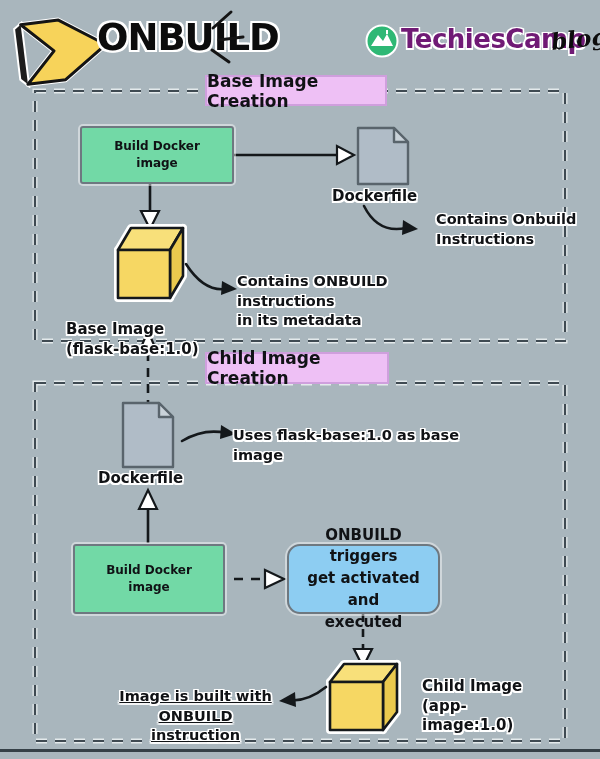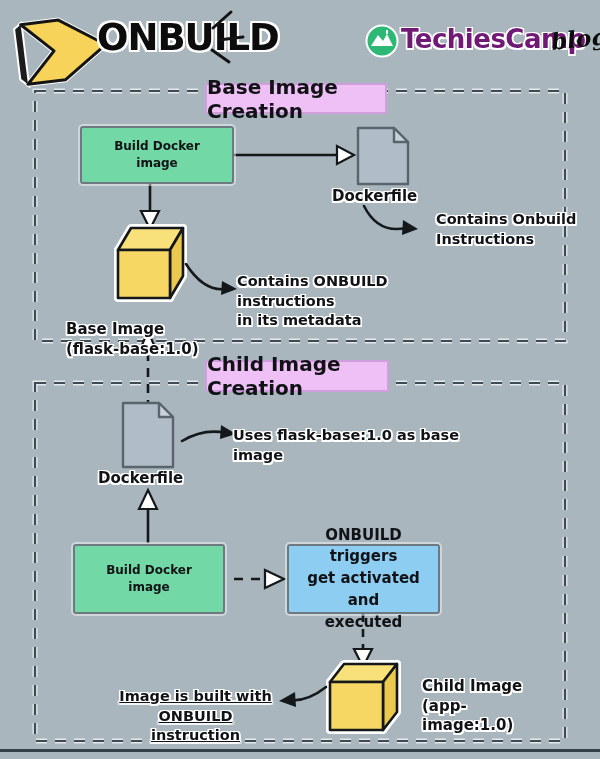--- a/index.html
+++ b/index.html
@@ -18,25 +18,25 @@
   .ml{white-space:pre-line;}
   .note{font-size:14.5px;font-weight:bold;line-height:1.35;}
   .caption{font-size:15px;font-weight:bold;line-height:1.3;text-align:left;}
   .node-box{
     display:flex;align-items:center;justify-content:center;text-align:center;
     font-size:12px;font-weight:bold;line-height:1.45;
     border:2px solid #6e7880;border-radius:3px;
     box-shadow:0 0 0 2px rgba(255,255,255,.45);
   }
   .green-box{background:var(--build-box-fill,#72d9a6);}
-  .blue-box{background:var(--trigger-box-fill,#8dcdf2);font-size:15px;}
+  .blue-box{background:var(--trigger-box-fill,#8dcdf2);font-size:15px;border-radius:13px;}
   .section-label{
     display:flex;align-items:center;justify-content:center;
     background:var(--section-label-fill,#eec0f5);
-    border:2px solid #cf9fdd;font-size:20px;font-weight:bold;margin-top:8px;
+    border:2px solid #cf9fdd;font-size:17px;font-weight:bold;
   }
   .logo-text{
     font-size:37px;font-weight:bold;letter-spacing:-1px;color:#0c0c0c;
     text-shadow:-2px -2px 0 #fff,2px -2px 0 #fff,-2px 2px 0 #fff,2px 2px 0 #fff,
                 -2px 0 0 #fff,2px 0 0 #fff,0 -2px 0 #fff,0 2px 0 #fff;
   }
   .brand-text{
     font-size:26px;font-weight:bold;letter-spacing:-.5px;color:#701a75;
     text-shadow:-1.5px -1.5px 0 #fff,1.5px -1.5px 0 #fff,-1.5px 1.5px 0 #fff,1.5px 1.5px 0 #fff;
   }

